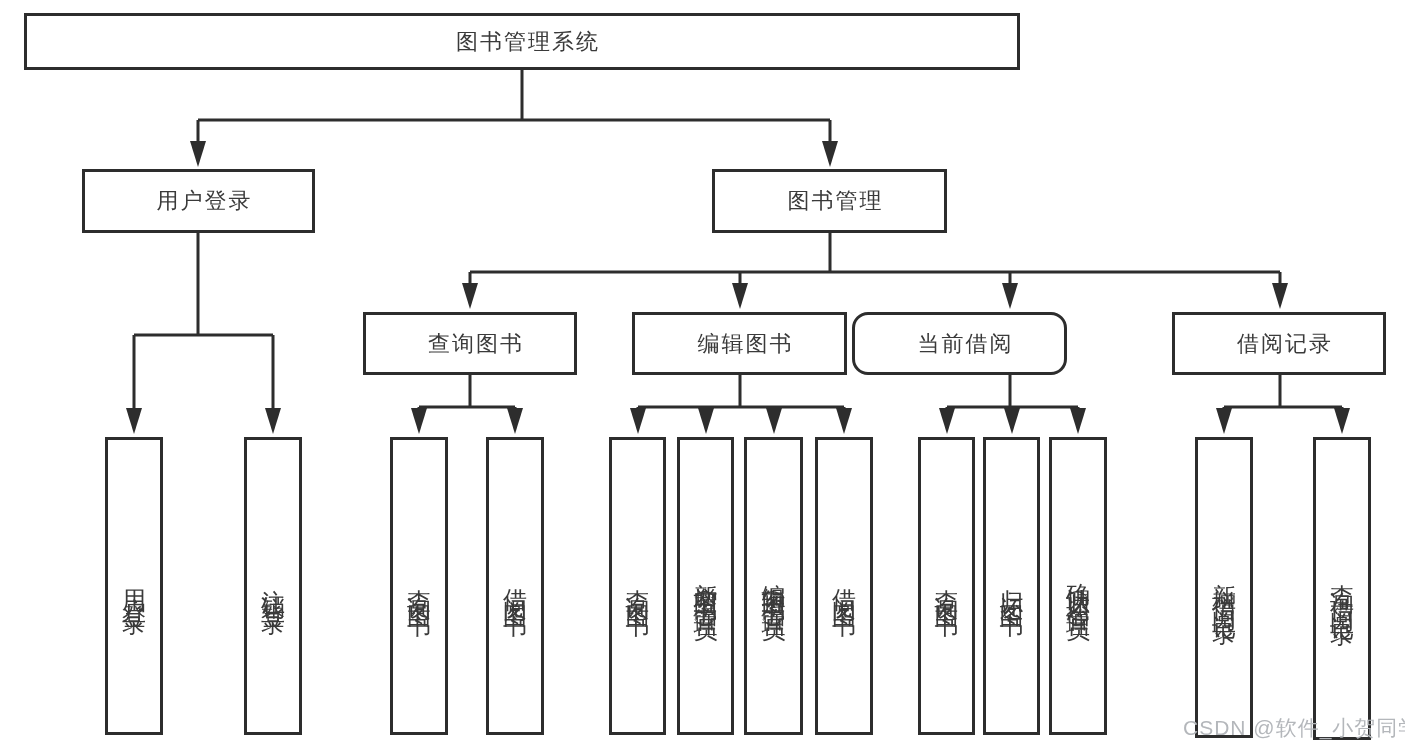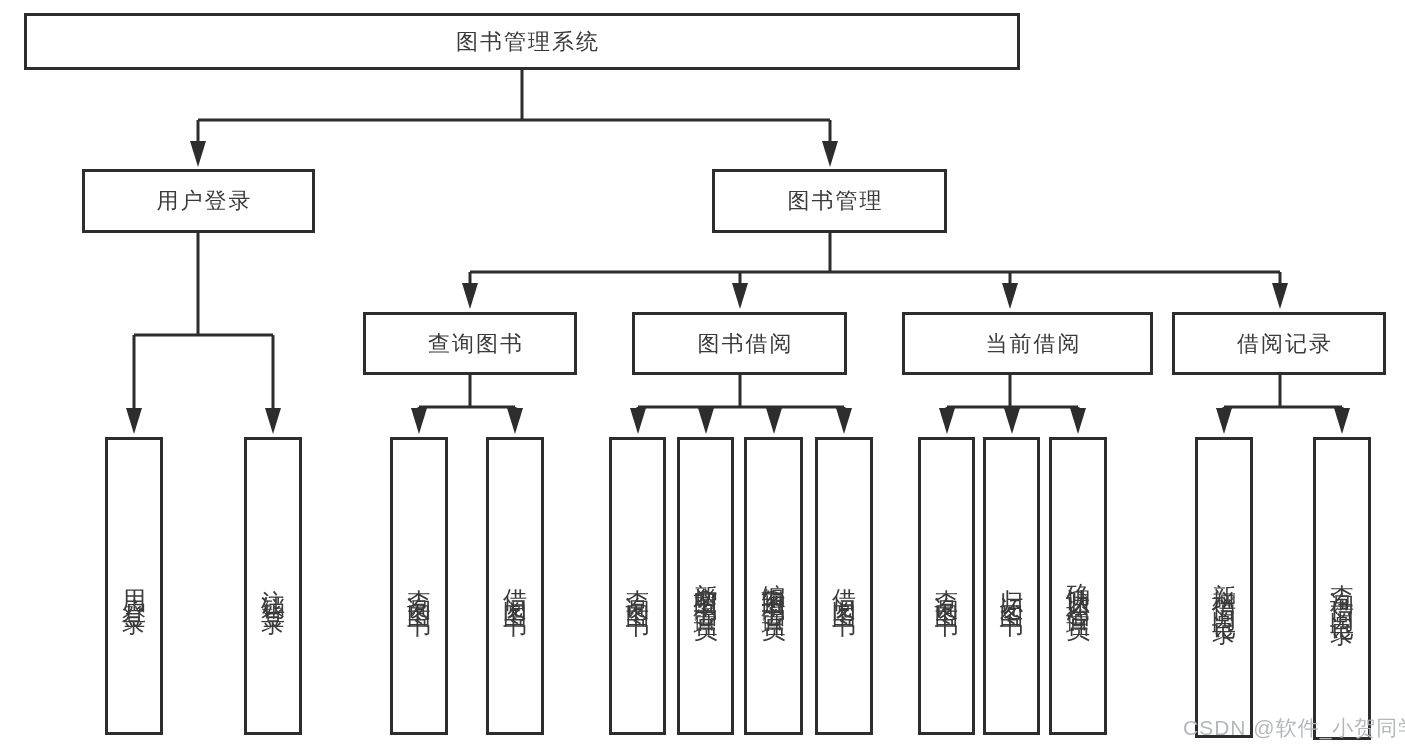--- a/index.html
+++ b/index.html
@@ -104,22 +104,22 @@
       <polygon points="1334,408 1350,408 1342,434"></polygon>
     </g>
   </svg>
 
   <div class="hbox" style="left:24px; top:13px; width:996px; height:57px;">图书管理系统</div>
 
   <div class="hbox" style="left:82px; top:169px; width:233px; height:64px;">用户登录</div>
   <div class="hbox" style="left:712px; top:169px; width:235px; height:64px;font-family:Liberation Mono, monospace;">图书管理</div>
 
   <div class="hbox" style="left:363px; top:312px; width:214px; height:63px;">查询图书</div>
-  <div class="hbox" style="left:632px; top:312px; width:215px; height:63px;">图书借阅</div>
-  <div class="hbox" style="left:902px; top:312px; width:251px; height:63px;">当前借阅</div>
+  <div class="hbox" style="left:632px; top:312px; width:215px; height:63px;">编辑图书</div>
+  <div class="hbox" style="left:852px; top:312px; width:215px; height:63px;border-radius:16px;">当前借阅</div>
   <div class="hbox" style="left:1172px; top:312px; width:214px; height:63px;">借阅记录</div>
 
   <div class="vbox" style="left:105px; top:437px; width:58px; height:298px;">用户登录</div>
   <div class="vbox" style="left:244px; top:437px; width:58px; height:298px;">注销登录</div>
 
   <div class="vbox" style="left:390px; top:437px; width:58px; height:298px;">查询图书</div>
   <div class="vbox" style="left:486px; top:437px; width:58px; height:298px;">借阅图书</div>
 
   <div class="vbox" style="left:609px; top:437px; width:57px; height:298px;">查询图书</div>
   <div class="vbox" style="left:677px; top:437px; width:57px; height:298px; letter-spacing:5px;">新增图书（管理员）</div>

